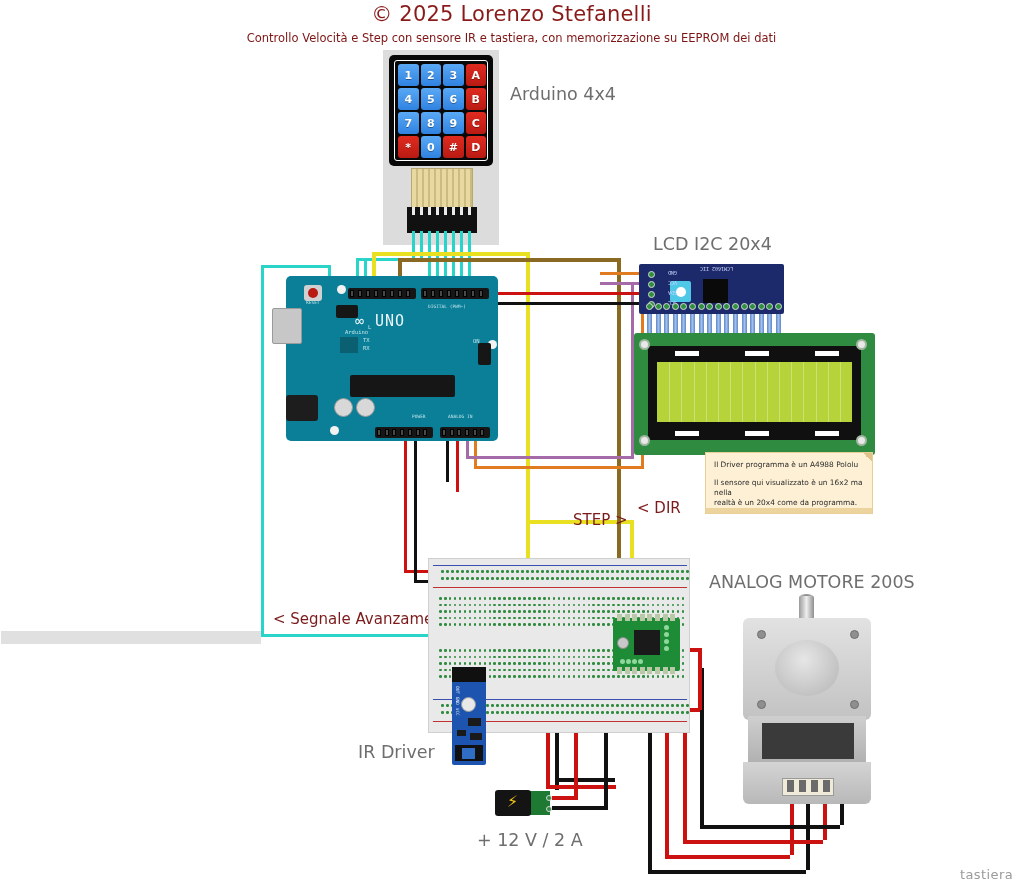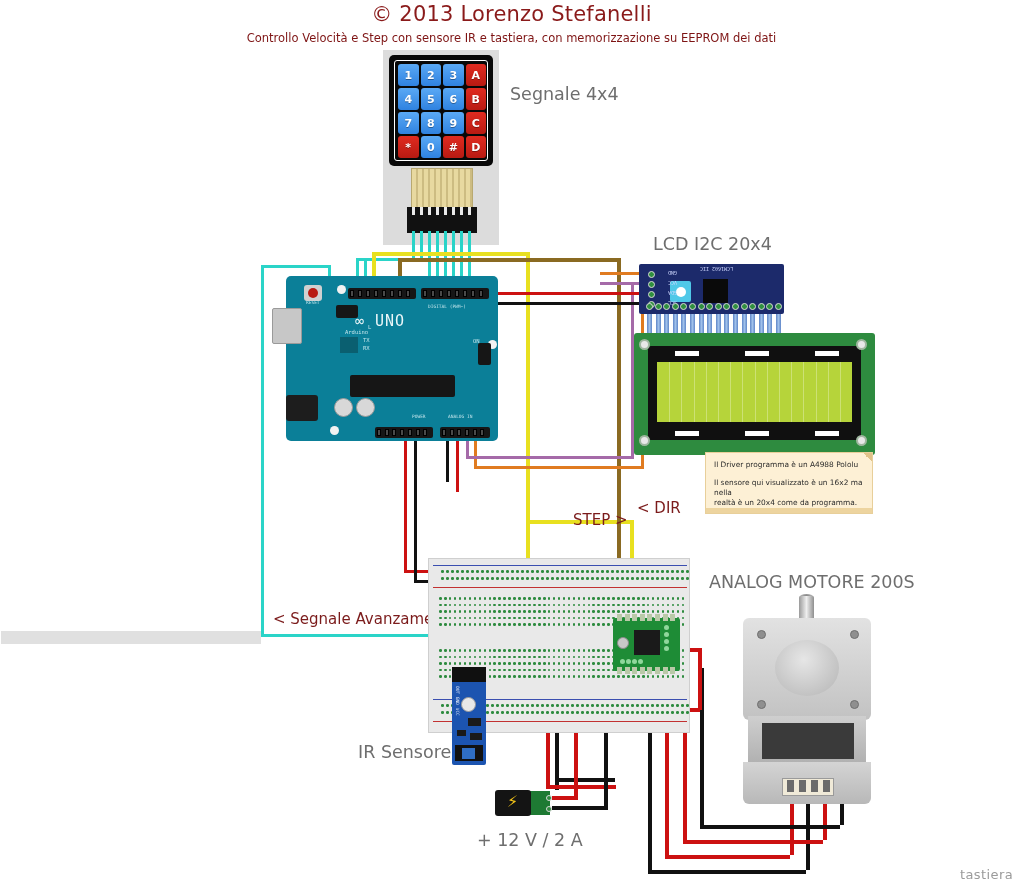--- a/index.html
+++ b/index.html
@@ -140,21 +140,21 @@
      background:linear-gradient(180deg,#d4d4d4,#b8b8b8);border-radius:0 0 6px 6px;}
   .mot-screw{position:absolute;width:9px;height:9px;background:#8f8f8f;
      border-radius:50%;border:1px solid #6f6f6f;box-sizing:border-box;}
   #mot-conn{left:782px;top:778px;width:52px;height:18px;background:#f0ead8;
      border:1.5px solid #9a9a9a;box-sizing:border-box;}
   .mot-cpin{position:absolute;top:2px;width:7px;height:12px;background:#6b6b6b;}
 </style>
 </head>
 <body>
 
-<div class="abs" id="title">© 2013 Lorenzo Stefanelli</div>
+<div class="abs" id="title">© 2025 Lorenzo Stefanelli</div>
 <div class="abs" id="subtitle">Controllo Velocità e Step con sensore IR e tastiera, con memorizzazione su EEPROM dei dati</div>
 
 <div class="abs" id="keypad-body"></div>
 <div class="abs" id="keypad-face"></div>
 <div class="abs" id="keypad-inner"></div>
 <div class="abs kgrid" id="keypad-grid">
     <div class="key blue">1</div>
     <div class="key blue">2</div>
     <div class="key blue">3</div>
     <div class="key red">A</div>
@@ -184,21 +184,21 @@
     <div class="kp-wire-stub" style="left: 436px;"></div>
     <div class="kp-cpin" style="left: 444px; top: 207px;"></div>
     <div class="kp-wire-stub" style="left: 444px;"></div>
     <div class="kp-cpin" style="left: 452px; top: 207px;"></div>
     <div class="kp-wire-stub" style="left: 452px;"></div>
     <div class="kp-cpin" style="left: 460px; top: 207px;"></div>
     <div class="kp-wire-stub" style="left: 460px;"></div>
     <div class="kp-cpin" style="left: 468px; top: 207px;"></div>
     <div class="kp-wire-stub" style="left: 468px;"></div>
   </div>
-<div class="abs lbl" style="left:510px;top:84px;">Segnale 4x4</div>
+<div class="abs lbl" style="left:510px;top:84px;">Arduino 4x4</div>
 
 <div class="abs" id="wires">
     <div class="w" style="position: absolute; left: 412px; top: 244px; width: 3px; height: 14px; background: rgb(42, 212, 200);"></div>
     <div class="w" style="position: absolute; left: 356px; top: 258px; width: 59px; height: 3px; background: rgb(42, 212, 200);"></div>
     <div class="w" style="position: absolute; left: 356px; top: 258px; width: 3px; height: 32px; background: rgb(42, 212, 200);"></div>
     <div class="w" style="position: absolute; left: 420px; top: 244px; width: 3px; height: 14px; background: rgb(42, 212, 200);"></div>
     <div class="w" style="position: absolute; left: 364px; top: 258px; width: 59px; height: 3px; background: rgb(42, 212, 200);"></div>
     <div class="w" style="position: absolute; left: 364px; top: 258px; width: 3px; height: 32px; background: rgb(42, 212, 200);"></div>
     <div class="w" style="position: absolute; left: 428px; top: 244px; width: 3px; height: 14px; background: rgb(42, 212, 200);"></div>
     <div class="w" style="position: absolute; left: 428px; top: 256px; width: 3px; height: 34px; background: rgb(42, 212, 200);"></div>
@@ -1172,21 +1172,21 @@
 
 <div class="abs" id="ir"></div>
 <div class="abs" id="ir-hdr"></div>
 <div class="abs" id="ir-lens"></div>
 <div class="abs ir-ic" style="left:468px;top:718px;width:13px;height:8px;"></div>
 <div class="abs ir-ic" style="left:457px;top:730px;width:9px;height:6px;"></div>
 <div class="abs ir-ic" style="left:470px;top:733px;width:12px;height:7px;"></div>
 <div class="abs" id="ir-emit"></div>
 <div class="abs" id="ir-emit2"></div>
 <div class="abs ir-txt" style="left:460px;top:686px;">OUT GND VCC</div>
-<div class="abs lbl" style="left:358px;top:742px;">IR Sensore</div>
+<div class="abs lbl" style="left:358px;top:742px;">IR Driver</div>
 
 <div class="abs" id="pj-pcb"></div>
 <div class="abs" id="pj-body"></div>
 <div class="abs" id="pj-bolt">⚡</div>
 <div class="abs pj-pad" style="left:546px;top:795px;"></div>
 <div class="abs pj-pad" style="left:546px;top:806px;"></div>
 <div class="abs lbl" style="left:477px;top:830px;">+ 12 V / 2 A</div>
 
 <div class="abs lbl" style="left:709px;top:572px;">ANALOG MOTORE 200S</div>
 <div class="abs" id="mot-shaft-top"></div>

